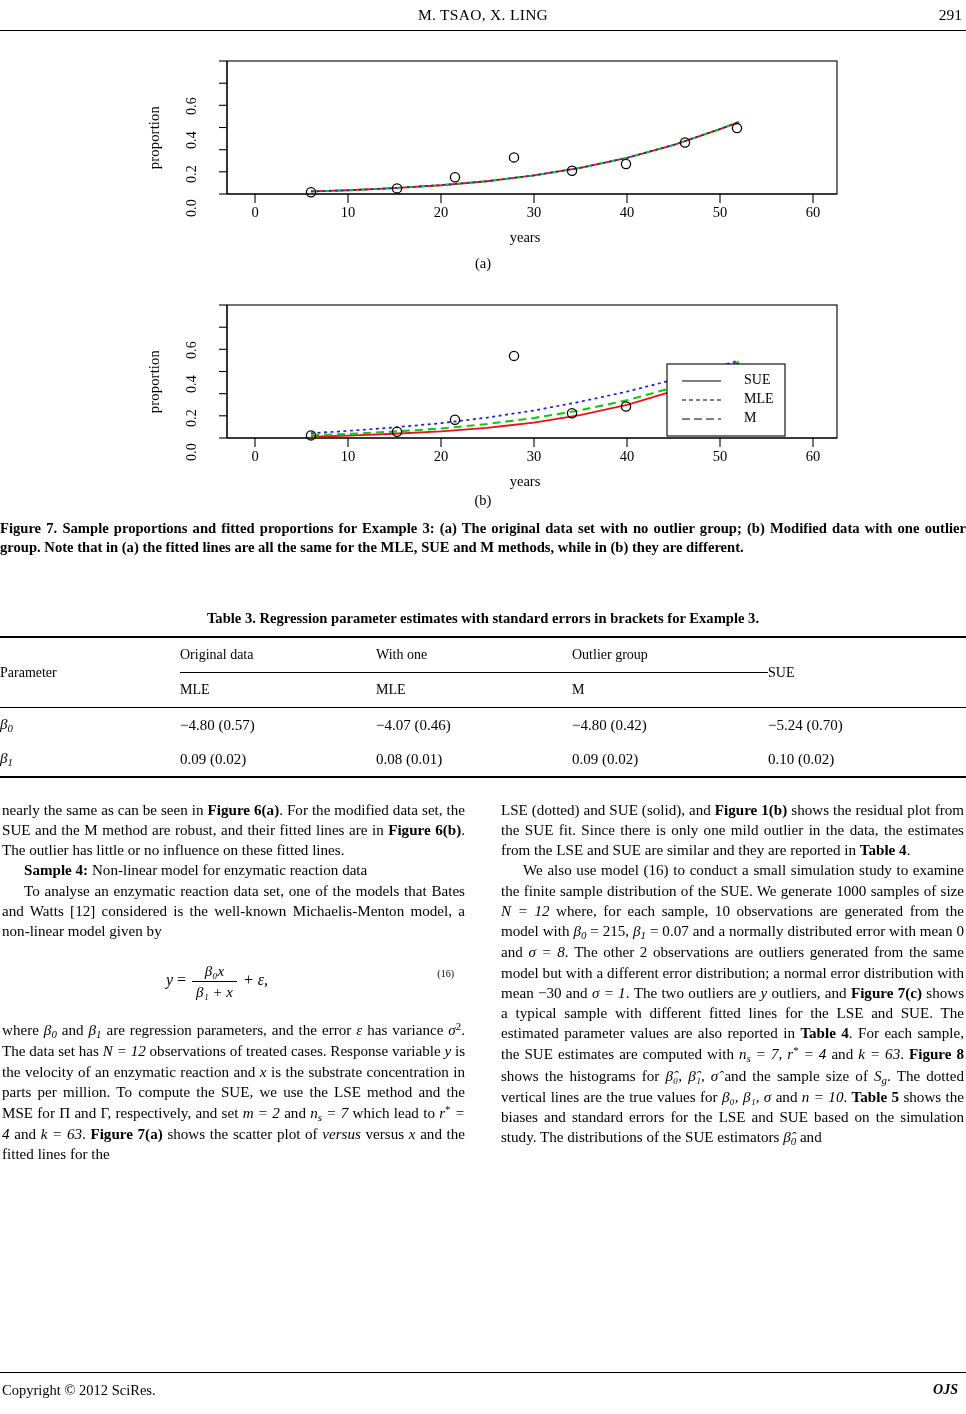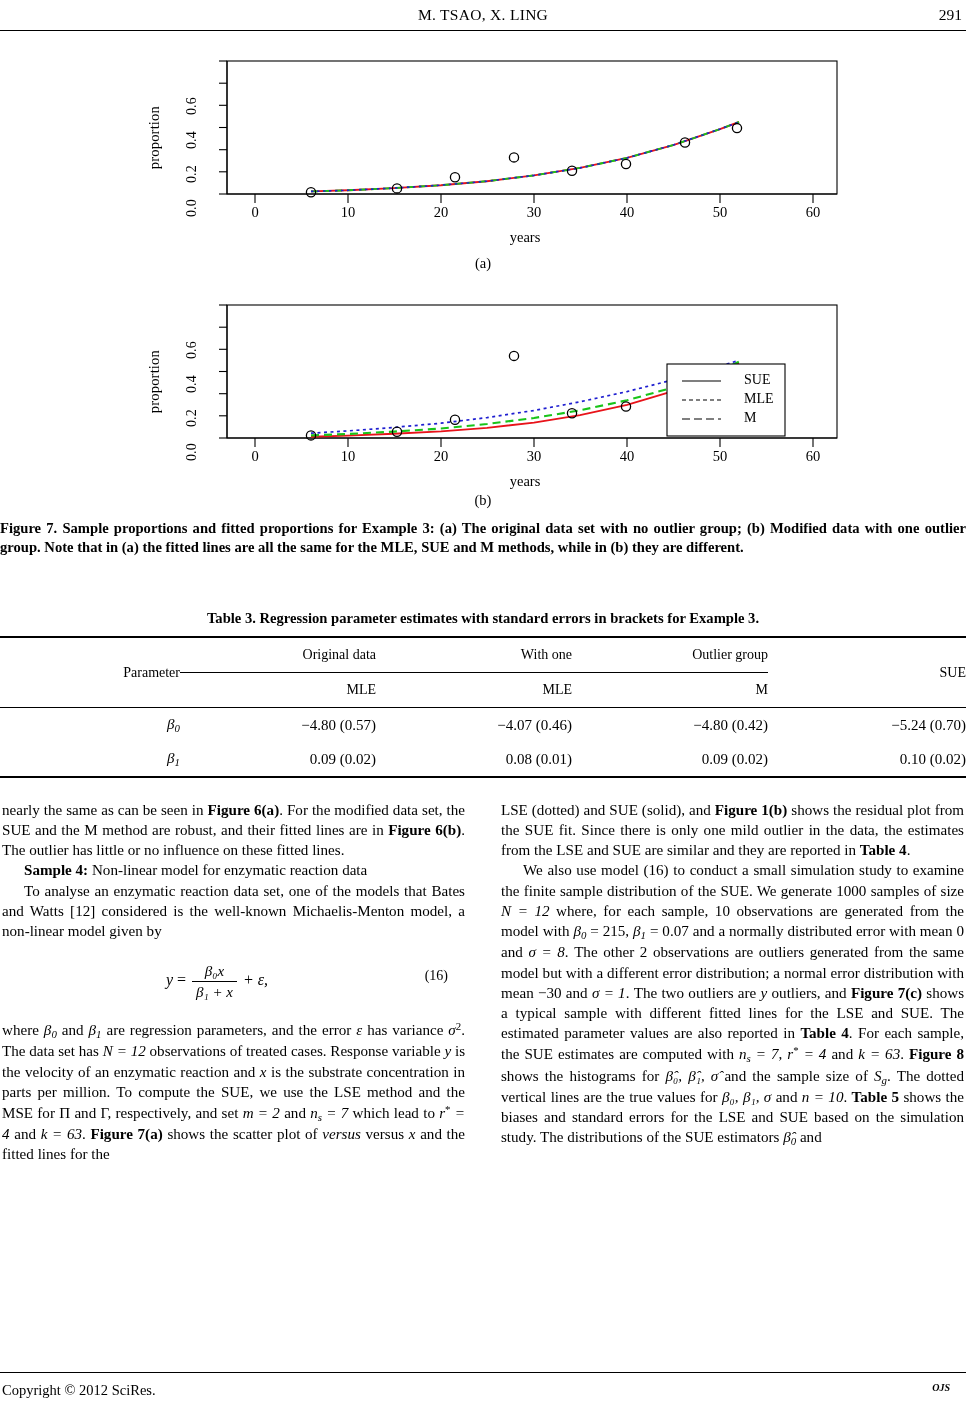--- a/index.html
+++ b/index.html
@@ -61,21 +61,21 @@
 
   
   .table-title {
     position:absolute; left:0; top:610px; width:966px;
     text-align:center; font-size:14.6px; font-weight:bold;
   }
   .tbl {
     position:absolute; left:0; top:636px; width:966px;
     border-collapse:collapse; font-size:14px;
   }
-  .tbl td { padding:0; text-align:right; vertical-align:middle; }
+  .tbl td { padding:0; text-align:left; vertical-align:middle; }
   .rule-thick { height:2px; background:#000; }
   .rule-thin  { height:1px; background:#000; }
   .hdr-top td { height:34px; }
   .hdr-bot td { height:34px; }
   .datarow td { height:34px; font-size:15px; }
   .sub-rule { height:1px; background:#000; }
   .ital { font-style:italic; font-family:"Liberation Serif", serif; }
   .sub { font-size:.72em; vertical-align:-0.28em; }
   .sup { font-size:.72em; vertical-align:0.45em; }
 
@@ -91,39 +91,39 @@
   .col p.ind { text-indent:22px; }
   b { font-weight:bold; }
 
   .eqblock {
     margin:12px 0 14px 0; position:relative; height:52px;
   }
   .eq {
     position:absolute; left:0; width:430px; top:0;
     text-align:center; font-size:16px;
   }
-  .eqno { position:absolute; right:17px; top:14px; font-size:14px; }
+  .eqno { position:absolute; right:11px; top:14px; font-size:10px; }
   .frac {
     display:inline-block; vertical-align:middle; text-align:center;
     margin:8px 2px;
   }
   .frac .num { display:block; padding:0 4px; font-size:15px; }
   .frac .den {
     display:block; border-top:1.2px solid #000; padding:0 4px; font-size:15px;
   }
 
   
   .rule-bottom {
     position:absolute; left:0; top:1372px; width:966px; height:1px;
     background:#000;
   }
   .footer { position:absolute; left:0; top:1382px; width:966px; height:22px; }
   .footer .cr { position:absolute; left:2px; top:0; font-size:14.5px; }
   .footer .jn {
-    position:absolute; right:16px; top:0; font-size:10px;
+    position:absolute; right:8px; top:0; font-size:14px;
     font-weight:bold; font-style:italic;
   }
 </style>
 </head>
 <body>
 
 <div class="page">
 
   <div class="runhead">
     <div class="title">M. TSAO, X. LING</div>

